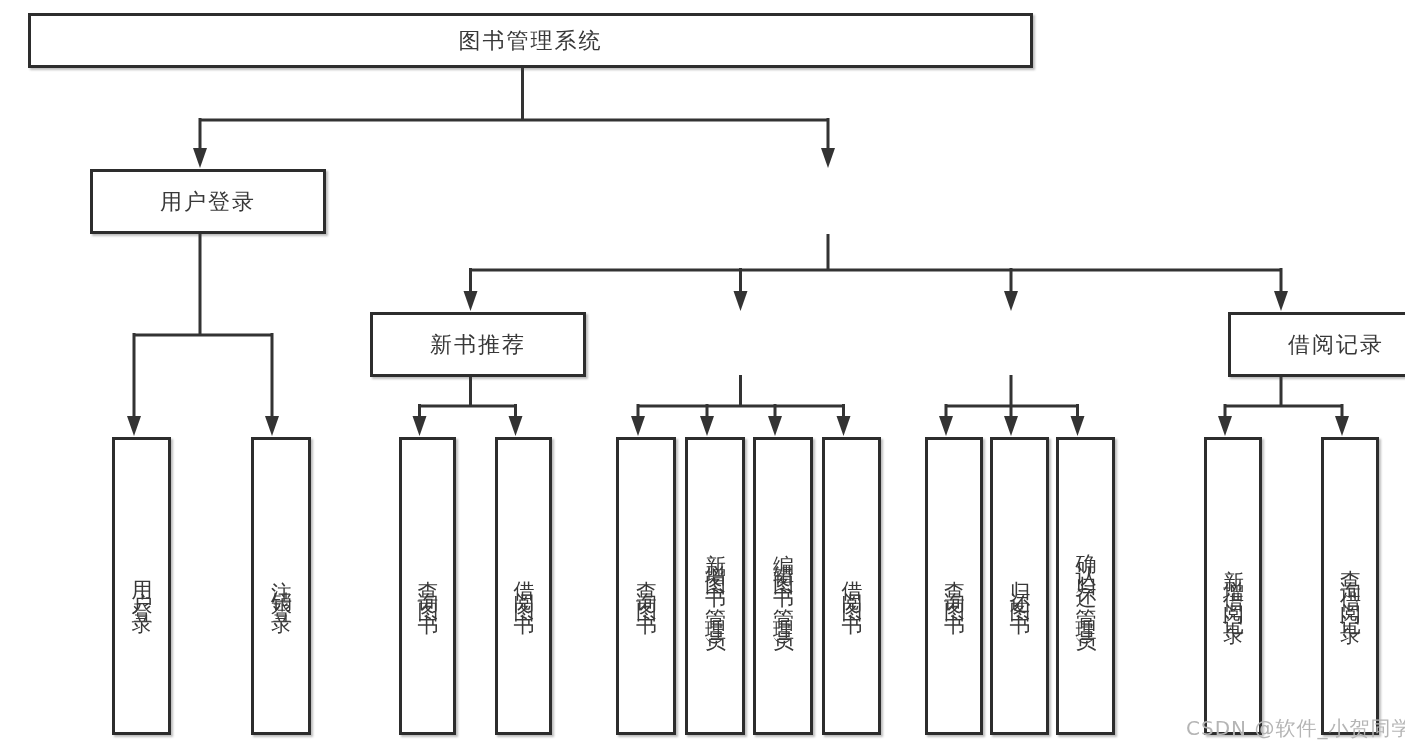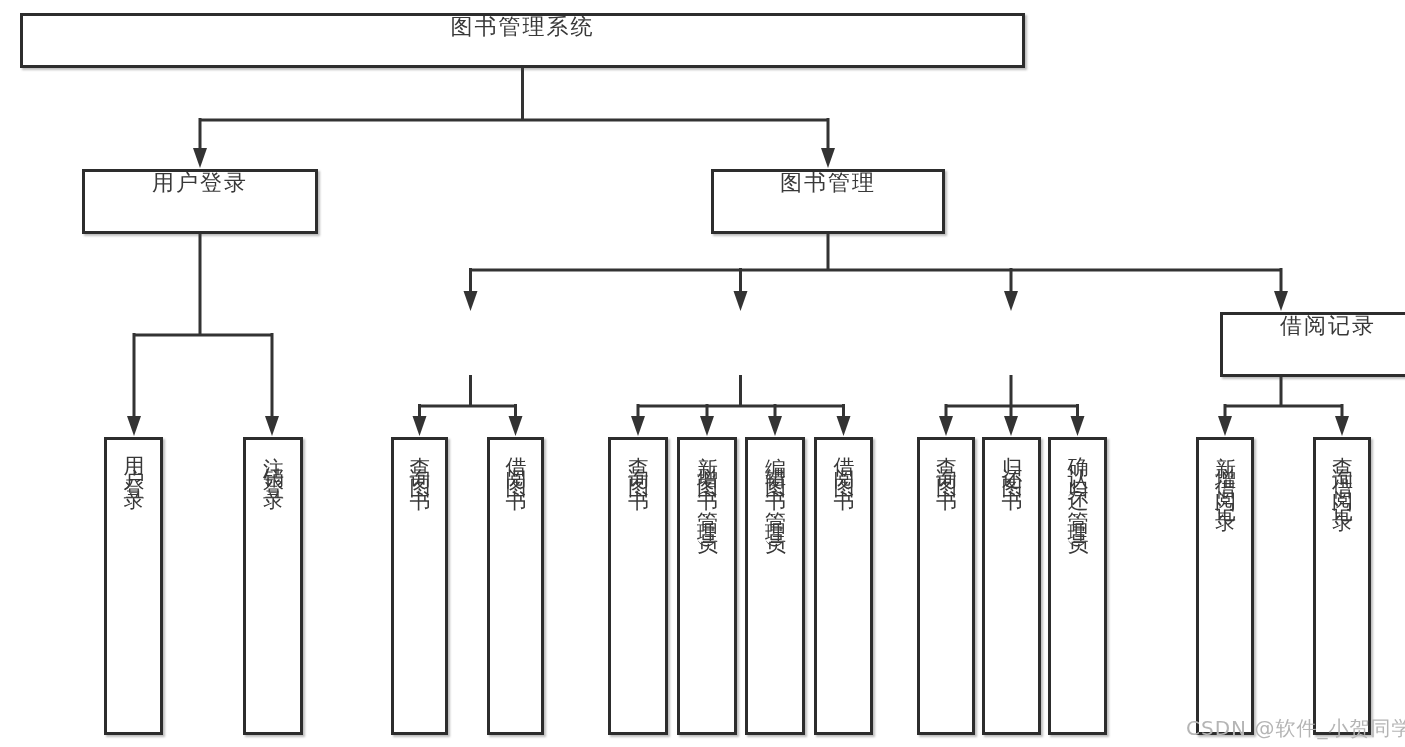--- a/index.html
+++ b/index.html
@@ -4,22 +4,23 @@
 <style>
   html,body{margin:0;padding:0;background:#fff;}
   .canvas{
     position:relative;width:1405px;height:747px;background:#fff;overflow:hidden;
     font-family:"DejaVu Sans","Liberation Sans",sans-serif;
   }
   svg.wires{position:absolute;left:0;top:0;width:1405px;height:747px;z-index:1;}
   .node{
     position:absolute;box-sizing:border-box;background:#fff;
     border:3px solid #2d2d2d;color:#383838;z-index:2;
-    display:flex;justify-content:center;
+    display:flex;align-items:center;justify-content:center;
     box-shadow:1.5px 1.5px 2px rgba(70,70,70,.35);
+    margin-left:8px;
   }
   .node.h .lbl{font-size:22px;letter-spacing:2px;white-space:nowrap;line-height:1;}
   .node.v .lbl{
     writing-mode:vertical-rl;text-orientation:mixed;
     font-size:21px;letter-spacing:11px;line-height:1;white-space:nowrap;
   }
   .watermark{
     position:absolute;left:1186px;top:715px;z-index:5;
     font-size:20px;letter-spacing:1px;color:#b5b5b5;white-space:nowrap;
   }
@@ -69,24 +70,24 @@
     </g>
   </svg>
 
   <div class="node h" style="left:20px;top:13px;width:1005px;height:55px">
     <span class="lbl">图书管理系统</span>
   </div>
 
   <div class="node h" style="left:82px;top:169px;width:236px;height:65px">
     <span class="lbl">用户登录</span>
   </div>
-  <div class="node h" style="left:711px;top:169px;width:234px;height:65px">
-    <span class="lbl">图书管理</span>
+
+  <div class="node h" style="left:362px;top:312px;width:216px;height:65px">
+    <span class="lbl">新书推荐</span>
   </div>
-
   <div class="node h" style="left:1220px;top:312px;width:216px;height:65px">
     <span class="lbl">借阅记录</span>
   </div>
 
   <div class="node v" style="left:104px;top:437px;width:59px;height:298px">
     <span class="lbl">用户登录</span>
   </div>
   <div class="node v" style="left:243px;top:437px;width:60px;height:298px">
     <span class="lbl">注销登录</span>
   </div>

